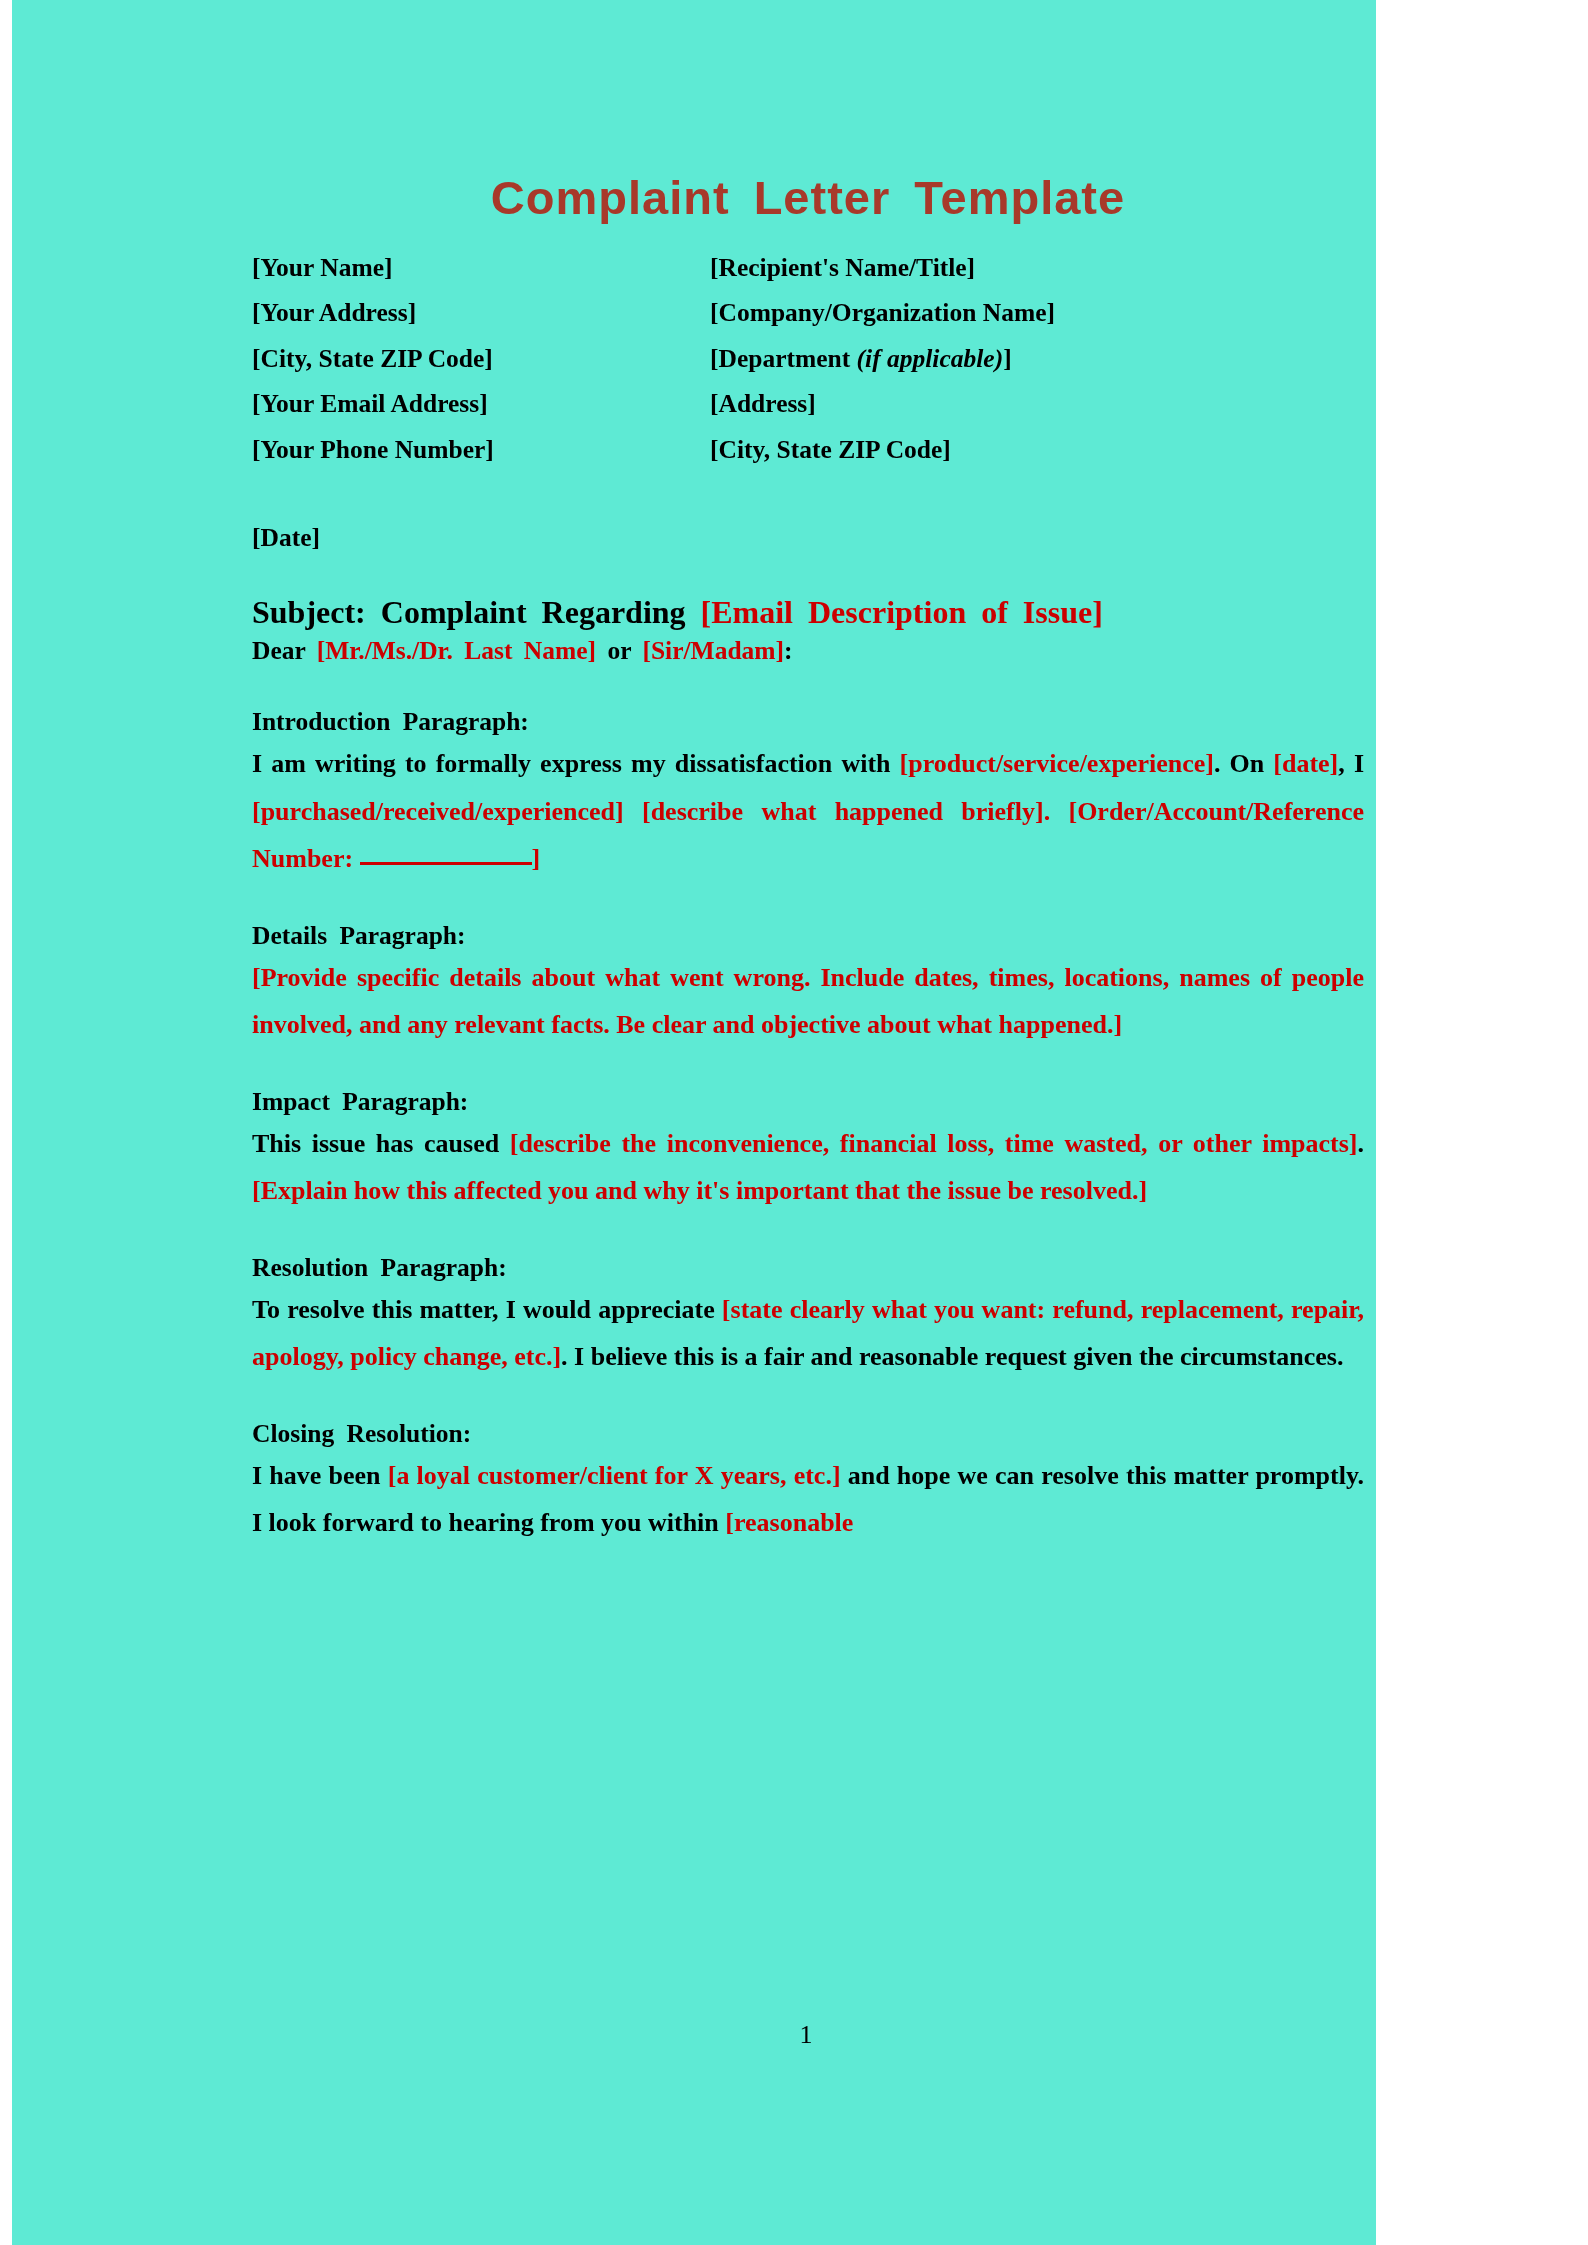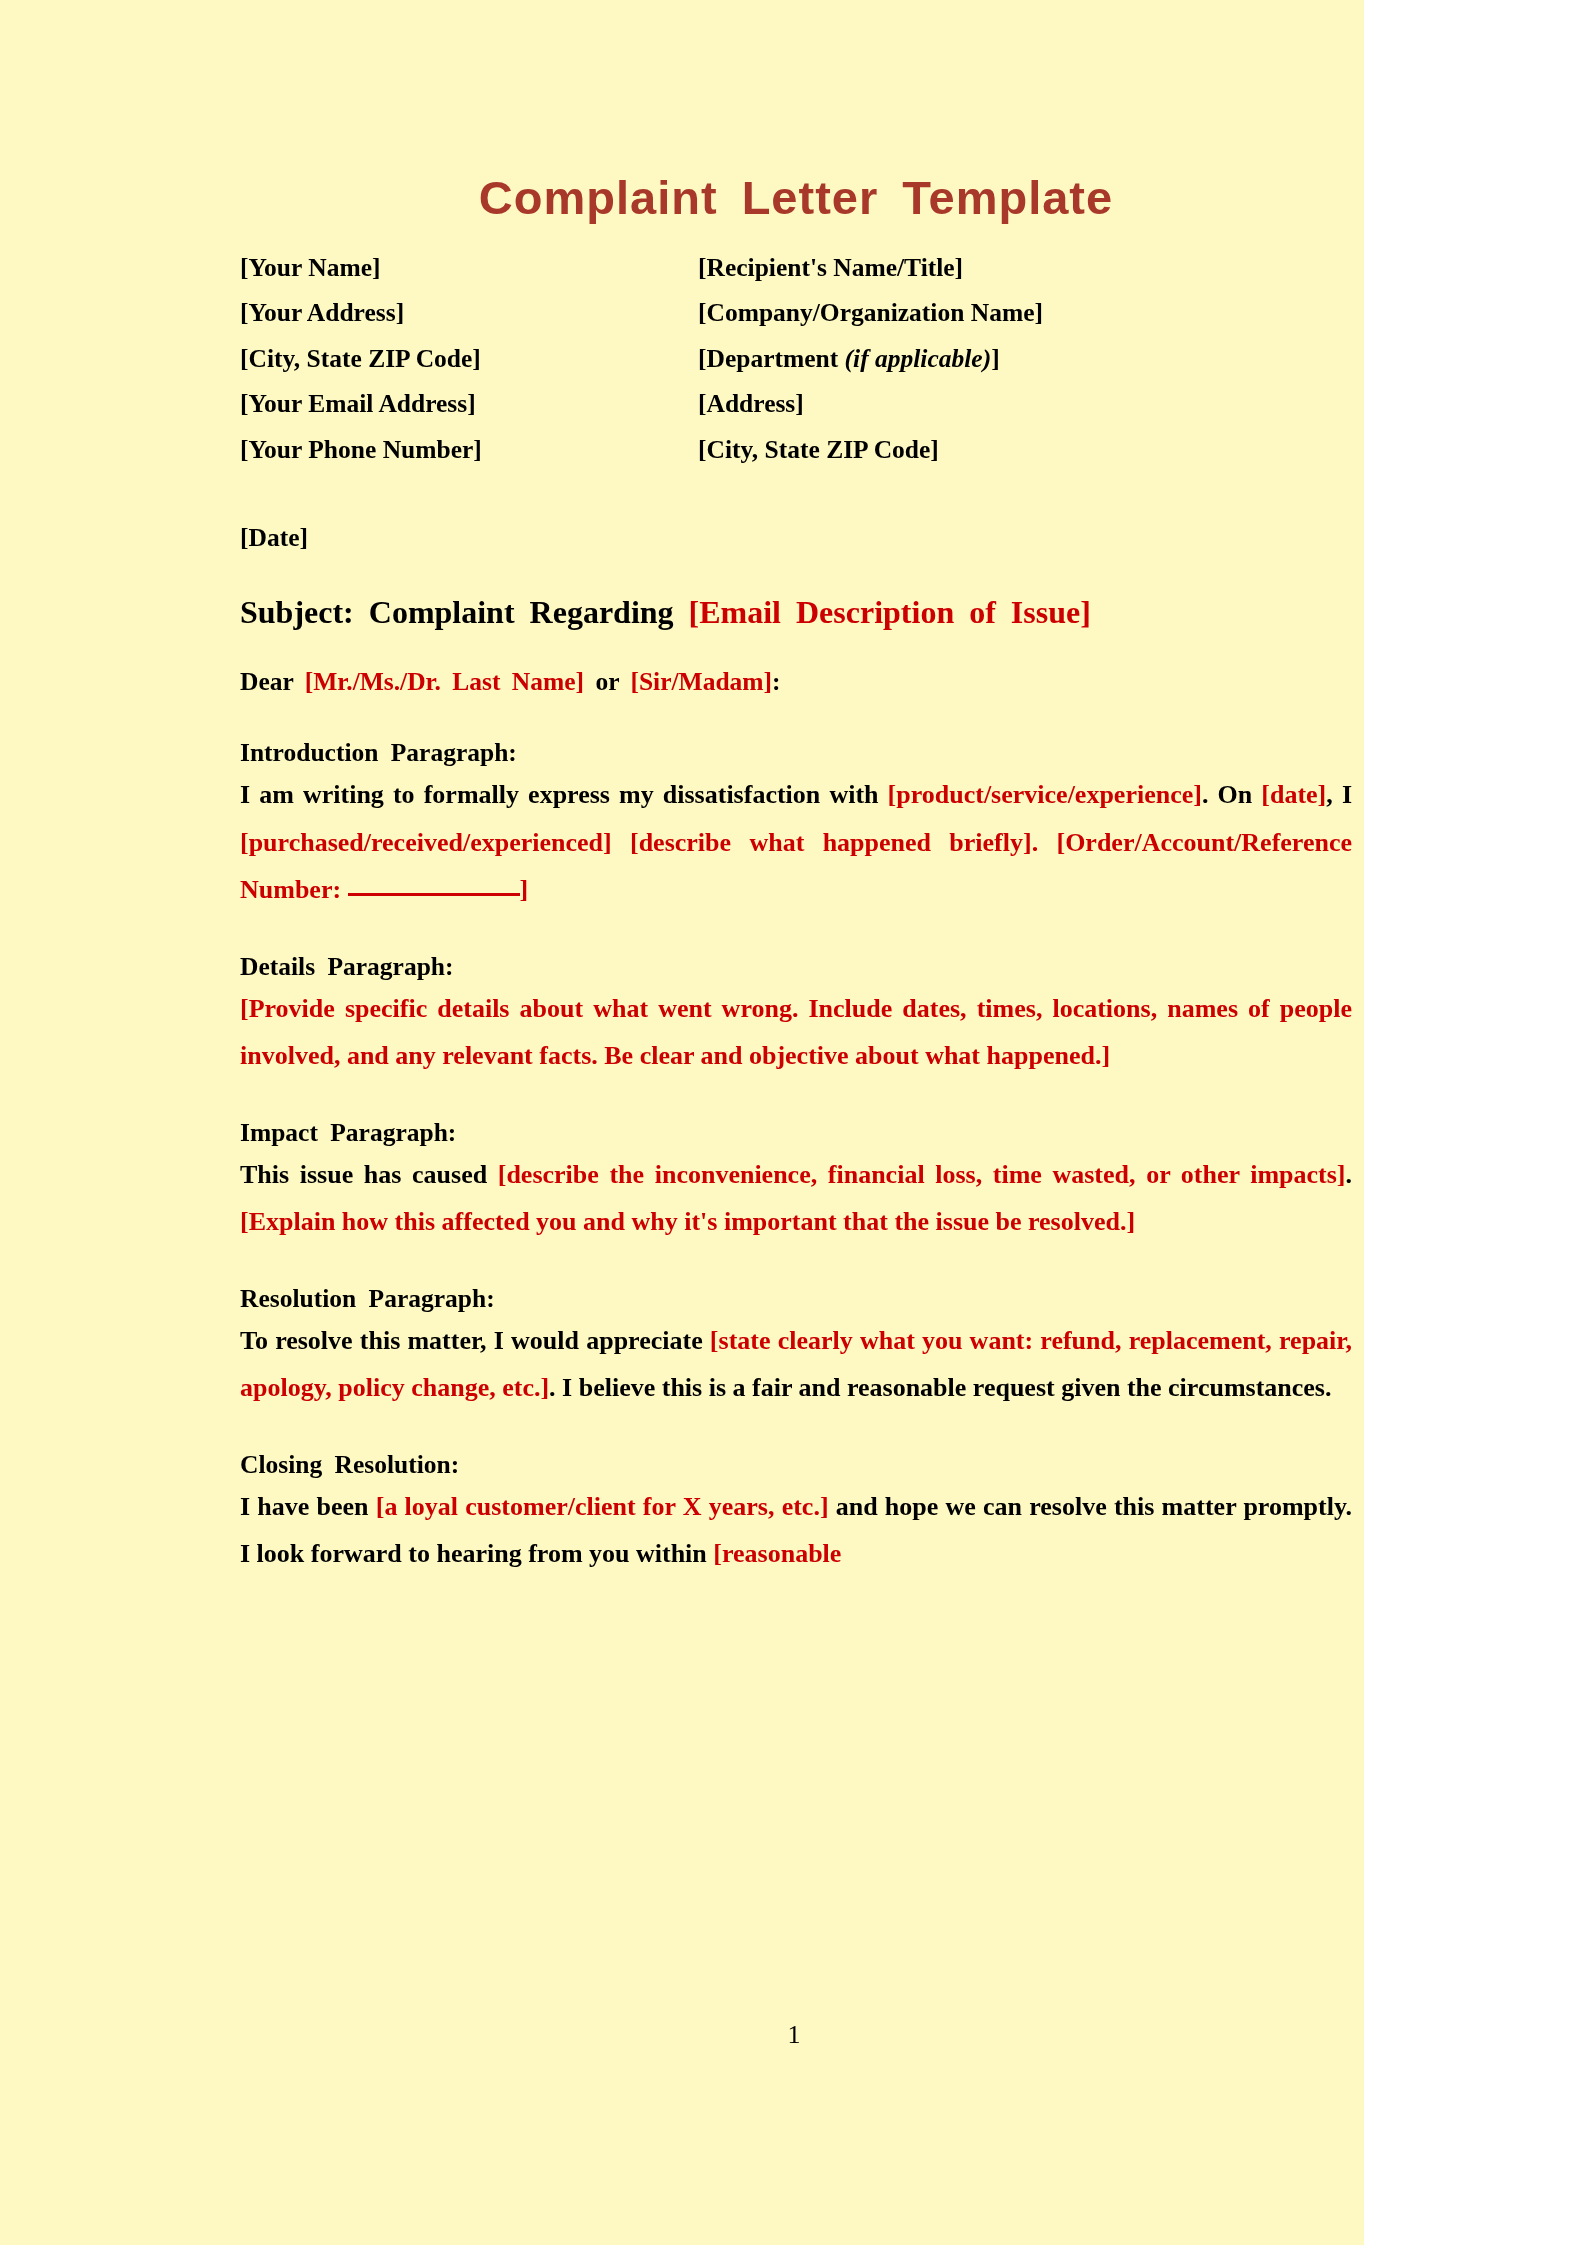--- a/index.html
+++ b/index.html
@@ -11,24 +11,24 @@
     width: 1588px;
     height: 2245px;
     position: relative;
     font-family: "Liberation Serif", "DejaVu Serif", serif;
     color: #000000;
     overflow: hidden;
   }
 
   .page {
     position: absolute;
-    left: 0; top: 0;
+    left: 12px; top: 0;
     width: 1364px;
     height: 2245px;
-    background: #fef9c3;
+    background: #5eead4;
   }
 
   .content {
     position: absolute;
     left: 240px;
     top: 0;
     width: 1112px;
   }
 
   
@@ -73,21 +73,20 @@
   .subject-line {
     margin-top: 35px;
     font-weight: bold;
     font-size: 32px;
     line-height: 42px;
     word-spacing: 7px;
   }
 
   
   .salutation {
-    margin-top: 31px;
     font-weight: bold;
     font-size: 25.5px;
     line-height: 36px;
     word-spacing: 5px;
   }
 
   
   .section { margin-top: 36px; }
   .section-heading {
     font-weight: bold;

